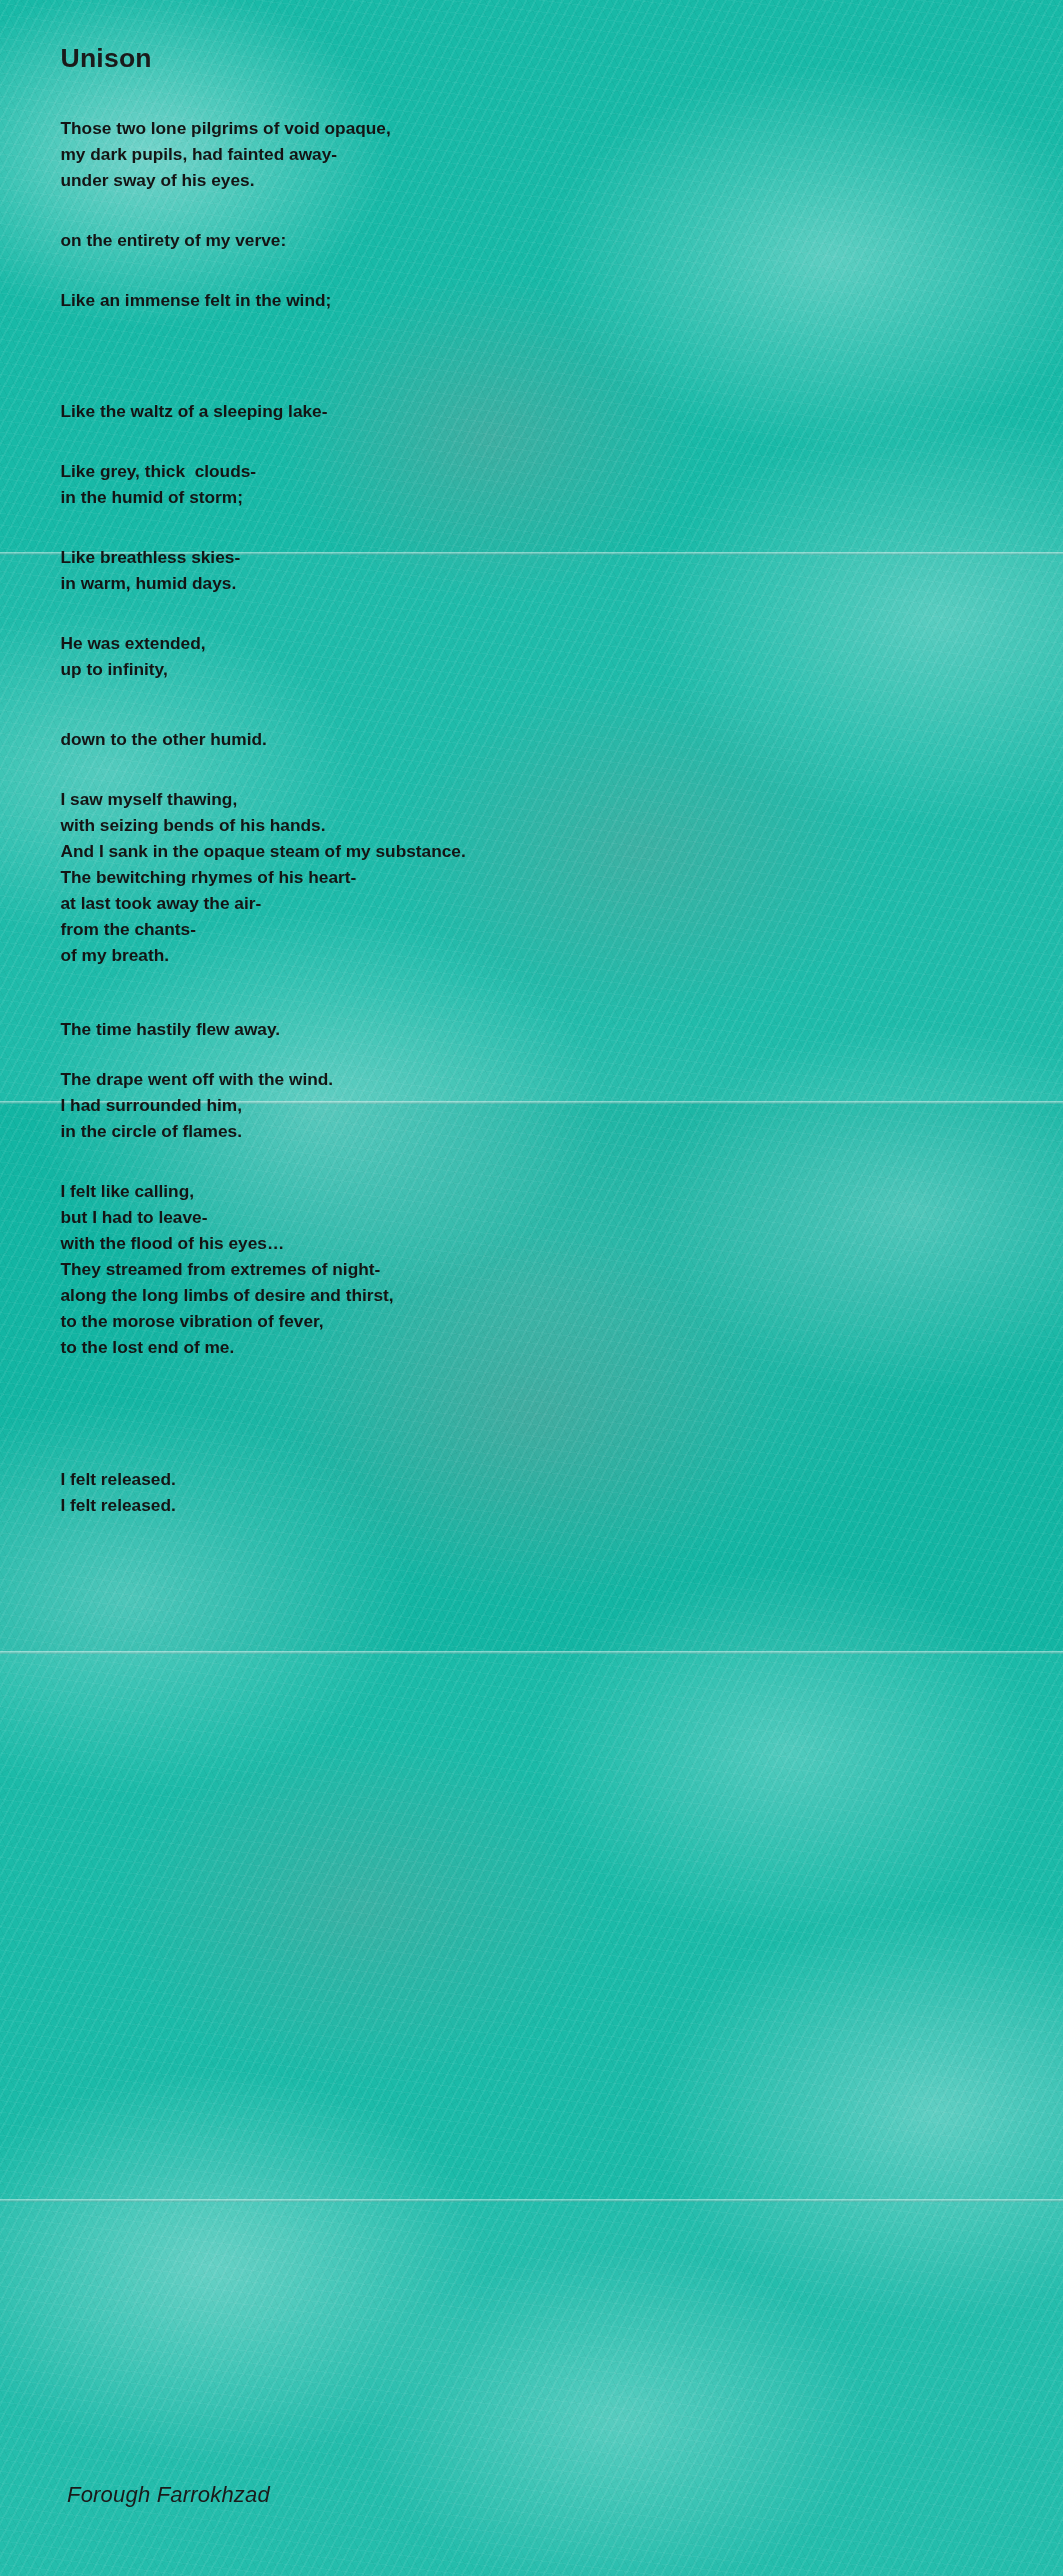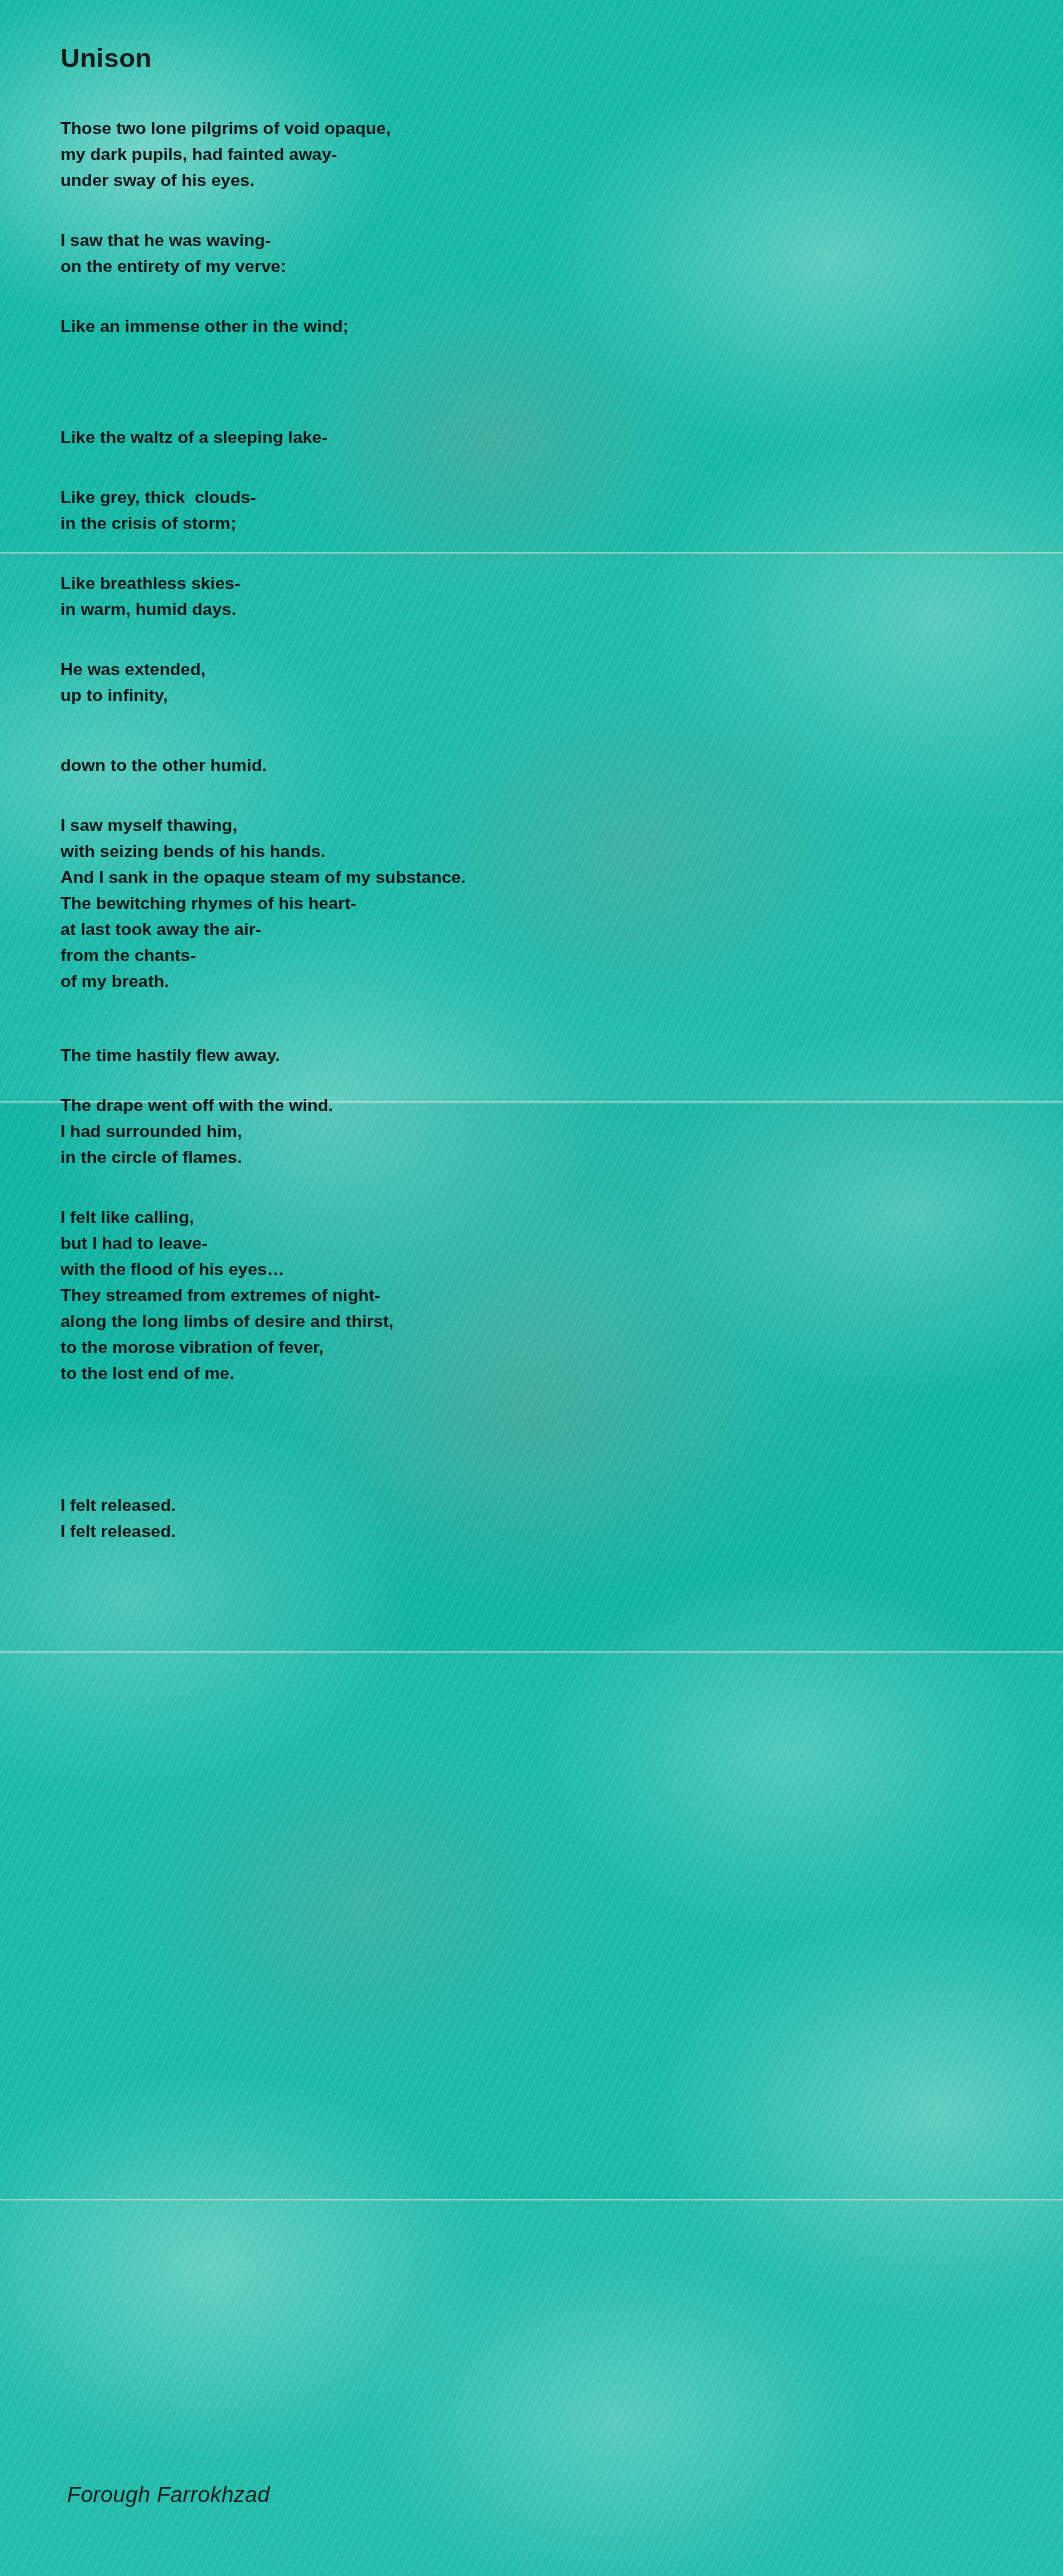--- a/index.html
+++ b/index.html
@@ -131,35 +131,34 @@
 
     <h1 class="poem-title">Unison</h1>
 
     <div class="stanza">
       <div class="line">Those two lone pilgrims of void opaque,</div>
       <div class="line">my dark pupils, had fainted away-</div>
       <div class="line">under sway of his eyes.</div>
     </div>
 
     <div class="stanza">
-      <div class="line">I saw that he was waving-</div>
       <div class="line">on the entirety of my verve:</div>
     </div>
 
     <div class="stanza" style="margin-bottom:85px;">
-      <div class="line">Like an immense other in the wind;</div>
+      <div class="line">Like an immense felt in the wind;</div>
     </div>
 
     <div class="stanza">
       <div class="line">Like the waltz of a sleeping lake-</div>
     </div>
 
     <div class="stanza">
       <div class="line">Like grey, thick  clouds-</div>
-      <div class="line">in the crisis of storm;</div>
+      <div class="line">in the humid of storm;</div>
     </div>
 
     <div class="stanza">
       <div class="line">Like breathless skies-</div>
       <div class="line">in warm, humid days.</div>
     </div>
 
     <div class="stanza" style="margin-bottom:44px;">
       <div class="line">He was extended,</div>
       <div class="line">up to infinity,</div>

